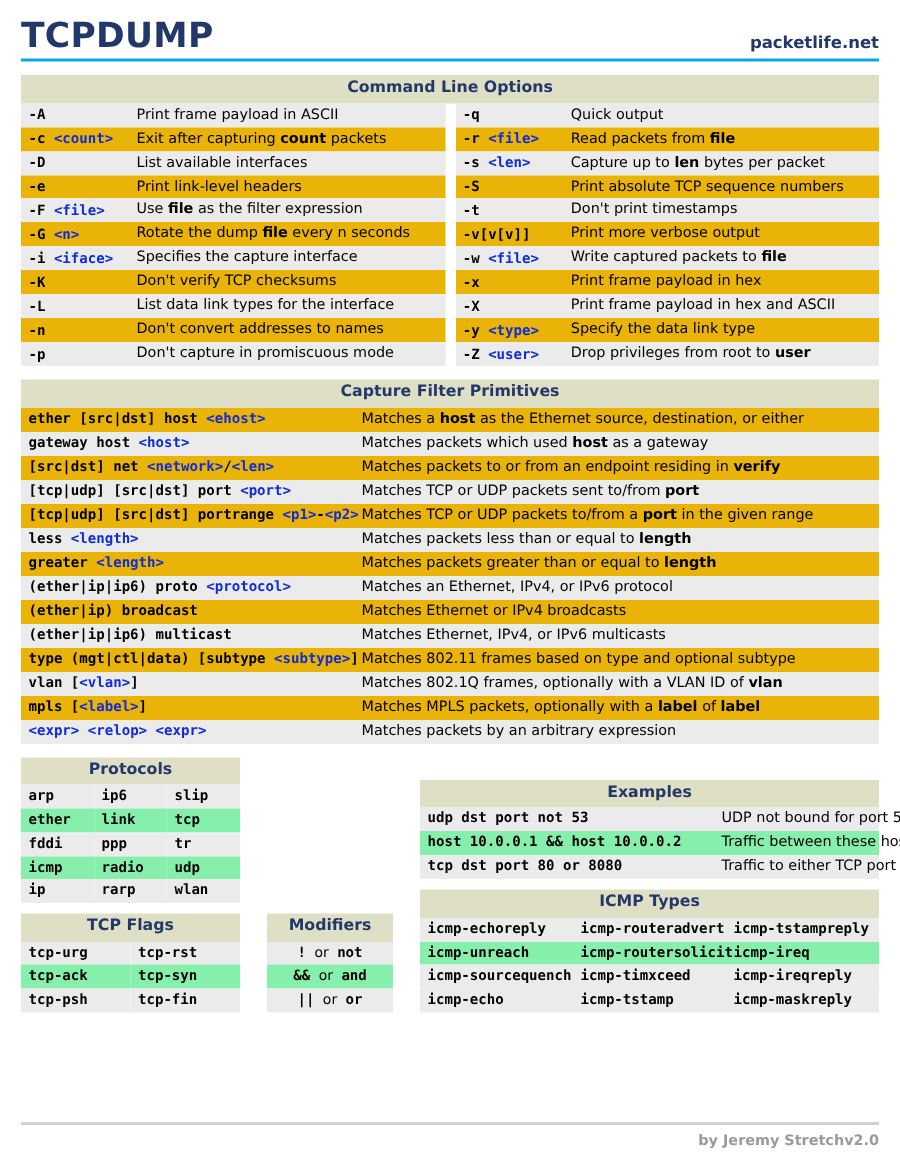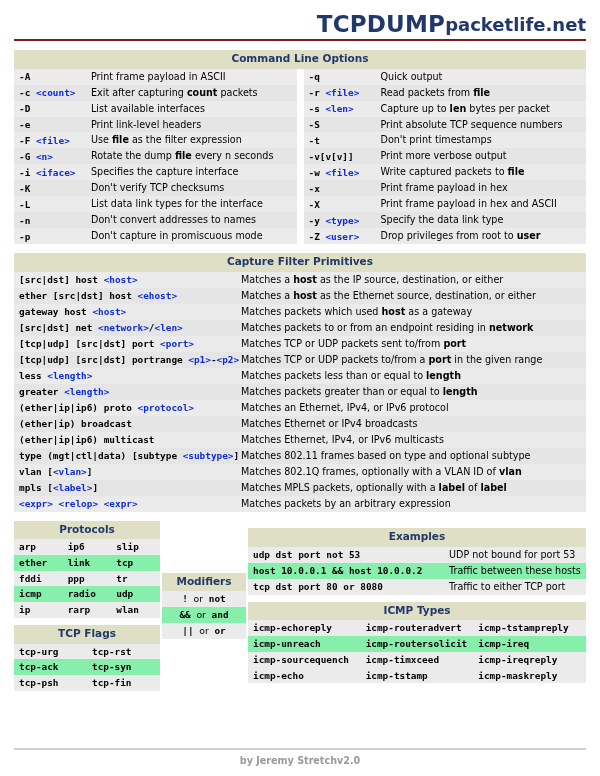--- a/index.html
+++ b/index.html
@@ -10,46 +10,46 @@
   body {
     width: 600px; height: 776px;
     font-family: "DejaVu Sans", "Liberation Sans", sans-serif;
     color: #000;
     overflow: hidden;
   }
   .page { padding: 0 14px; width: 600px; height: 776px; position: relative; }
 
   
   .masthead {
-    display: flex; align-items: flex-end; justify-content: flex-end;
+    display: flex; align-items: flex-end; justify-content: space-between;
     padding-top: 13px; padding-bottom: 3px;
-    border-bottom: 2px solid #7f1d1d;
+    border-bottom: 2px solid #0ea5e9;
   }
   .brand-title {
     font-size: 23px; font-weight: bold; color: #22386b;
     letter-spacing: 0.2px; line-height: 1;
   }
   .brand-site {
-    font-size: 18px; font-weight: bold; color: #22386b;
+    font-size: 11px; font-weight: bold; color: #22386b;
     line-height: 1; padding-bottom: 2px;
   }
 
   
   .sec-head {
     background: #dedfc4;
     color: #22386b;
     font-size: 10.5px; font-weight: bold;
     text-align: center;
     padding: 3px 0 4px 0;
     line-height: 1.1;
   }
   .tbl { width: 100%; border-collapse: collapse; table-layout: fixed; }
   .tbl td { padding: 2px 5px; line-height: 1.25; vertical-align: middle; }
   .row-a td { background: #ebebeb; }
-  .row-b td { background: #e5e5e5; }
+  .row-b td { background: #eab308; }
 
   .mono {
     font-family: "DejaVu Sans Mono", "Liberation Mono", monospace;
     font-size: 9.4px; font-weight: bold;
     white-space: nowrap;
   }
   .desc { font-size: 9.6px; }
   .desc b { font-weight: bold; }
   .ph { color: #0d2bd8; }
 
@@ -57,21 +57,21 @@
   .two-col { display: flex; gap: 7px; }
   .two-col > div { flex: 1 1 0; min-width: 0; }
   .cli .mono { width: 72px; }
 
   .block { margin-top: 9px; }
 
   
   .cfp .mono { width: 222px; }
 
   
-  .bottom { margin-top: 9px; display: flex; gap: 2px; align-items: center; }
+  .bottom { margin-top: 9px; display: flex; gap: 18px; align-items: flex-end; }
   .col-proto { width: 146px; flex: 0 0 146px; }
   .col-mod   { width: 84px;  flex: 0 0 84px; }
   .col-right { flex: 1 1 auto; min-width: 0; }
 
   .grid-tbl { width: 100%; border-collapse: collapse; table-layout: fixed; }
   .grid-tbl td {
     padding: 2px 5px;
     font-family: "DejaVu Sans Mono", "Liberation Mono", monospace;
     font-size: 9.4px; font-weight: bold;
     line-height: 1.25;
@@ -90,21 +90,21 @@
     font-size: 9.6px; font-weight: normal; white-space: nowrap;
   }
 
   .spacer-6 { height: 7px; }
 
   
   .footer {
     position: absolute; left: 14px; right: 14px; bottom: 10px;
     border-top: 2px solid #d2d2d2;
     padding-top: 5px;
-    display: flex; justify-content: center;
+    display: flex; justify-content: flex-end;
     color: #9a9a9a; font-size: 9.6px; font-weight: bold;
   }
 </style>
 </head>
 <body>
 
 <div class="page">
 
   <div class="masthead">
     <div class="brand-title">TCPDUMP</div>
@@ -214,35 +214,31 @@
             </tbody>
         </table>
       </div>
     </div>
   </div>
 
   <div class="block">
     <div class="sec-head">Capture Filter Primitives</div>
     <table class="tbl cfp">
       <tbody id="cfp-body">
-          <tr class="row-a">
-            <td class="mono">[src|dst] host <span class="ph">&lt;host&gt;</span></td>
-            <td class="desc">Matches a <b>host</b> as the IP source, destination, or either</td>
-          </tr>
           <tr class="row-b">
             <td class="mono">ether [src|dst] host <span class="ph">&lt;ehost&gt;</span></td>
             <td class="desc">Matches a <b>host</b> as the Ethernet source, destination, or either</td>
           </tr>
           <tr class="row-a">
             <td class="mono">gateway host <span class="ph">&lt;host&gt;</span></td>
             <td class="desc">Matches packets which used <b>host</b> as a gateway</td>
           </tr>
           <tr class="row-b">
             <td class="mono">[src|dst] net <span class="ph">&lt;network&gt;</span>/<span class="ph">&lt;len&gt;</span></td>
-            <td class="desc">Matches packets to or from an endpoint residing in <b>network</b></td>
+            <td class="desc">Matches packets to or from an endpoint residing in <b>verify</b></td>
           </tr>
           <tr class="row-a">
             <td class="mono">[tcp|udp] [src|dst] port <span class="ph">&lt;port&gt;</span></td>
             <td class="desc">Matches TCP or UDP packets sent to/from <b>port</b></td>
           </tr>
           <tr class="row-b">
             <td class="mono">[tcp|udp] [src|dst] portrange <span class="ph">&lt;p1&gt;</span>-<span class="ph">&lt;p2&gt;</span></td>
             <td class="desc">Matches TCP or UDP packets to/from a <b>port</b> in the given range</td>
           </tr>
           <tr class="row-a">

